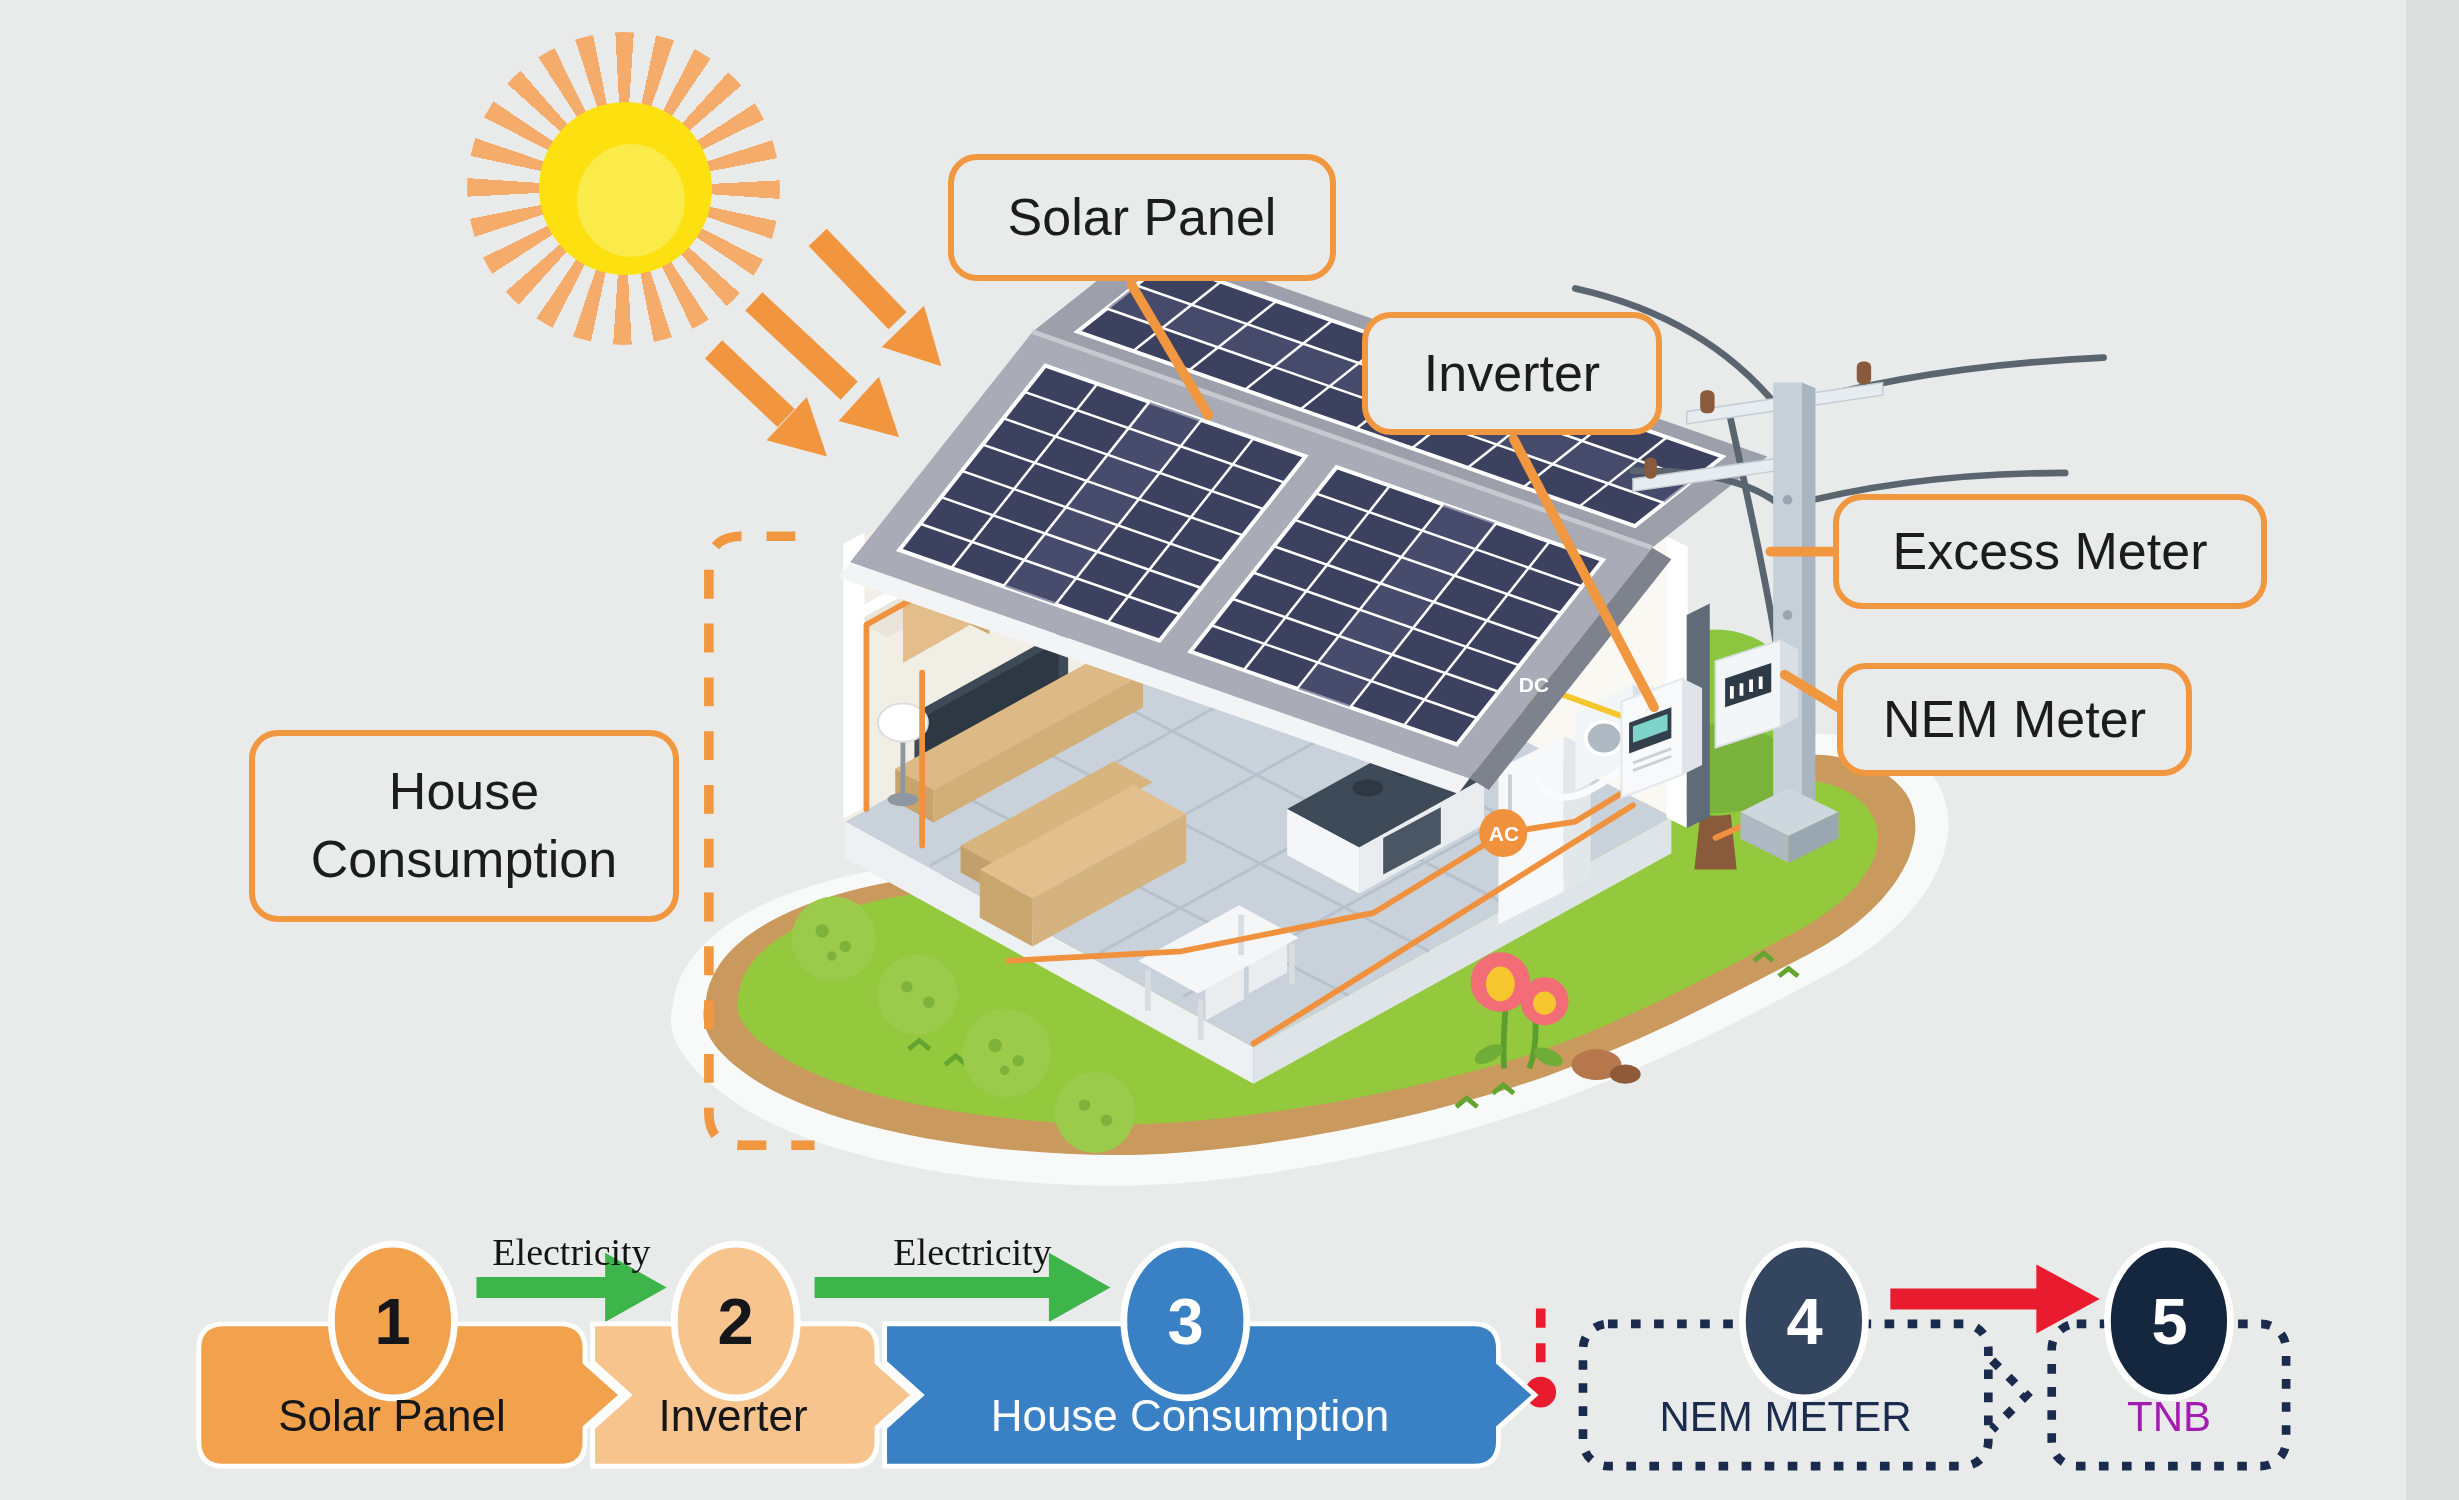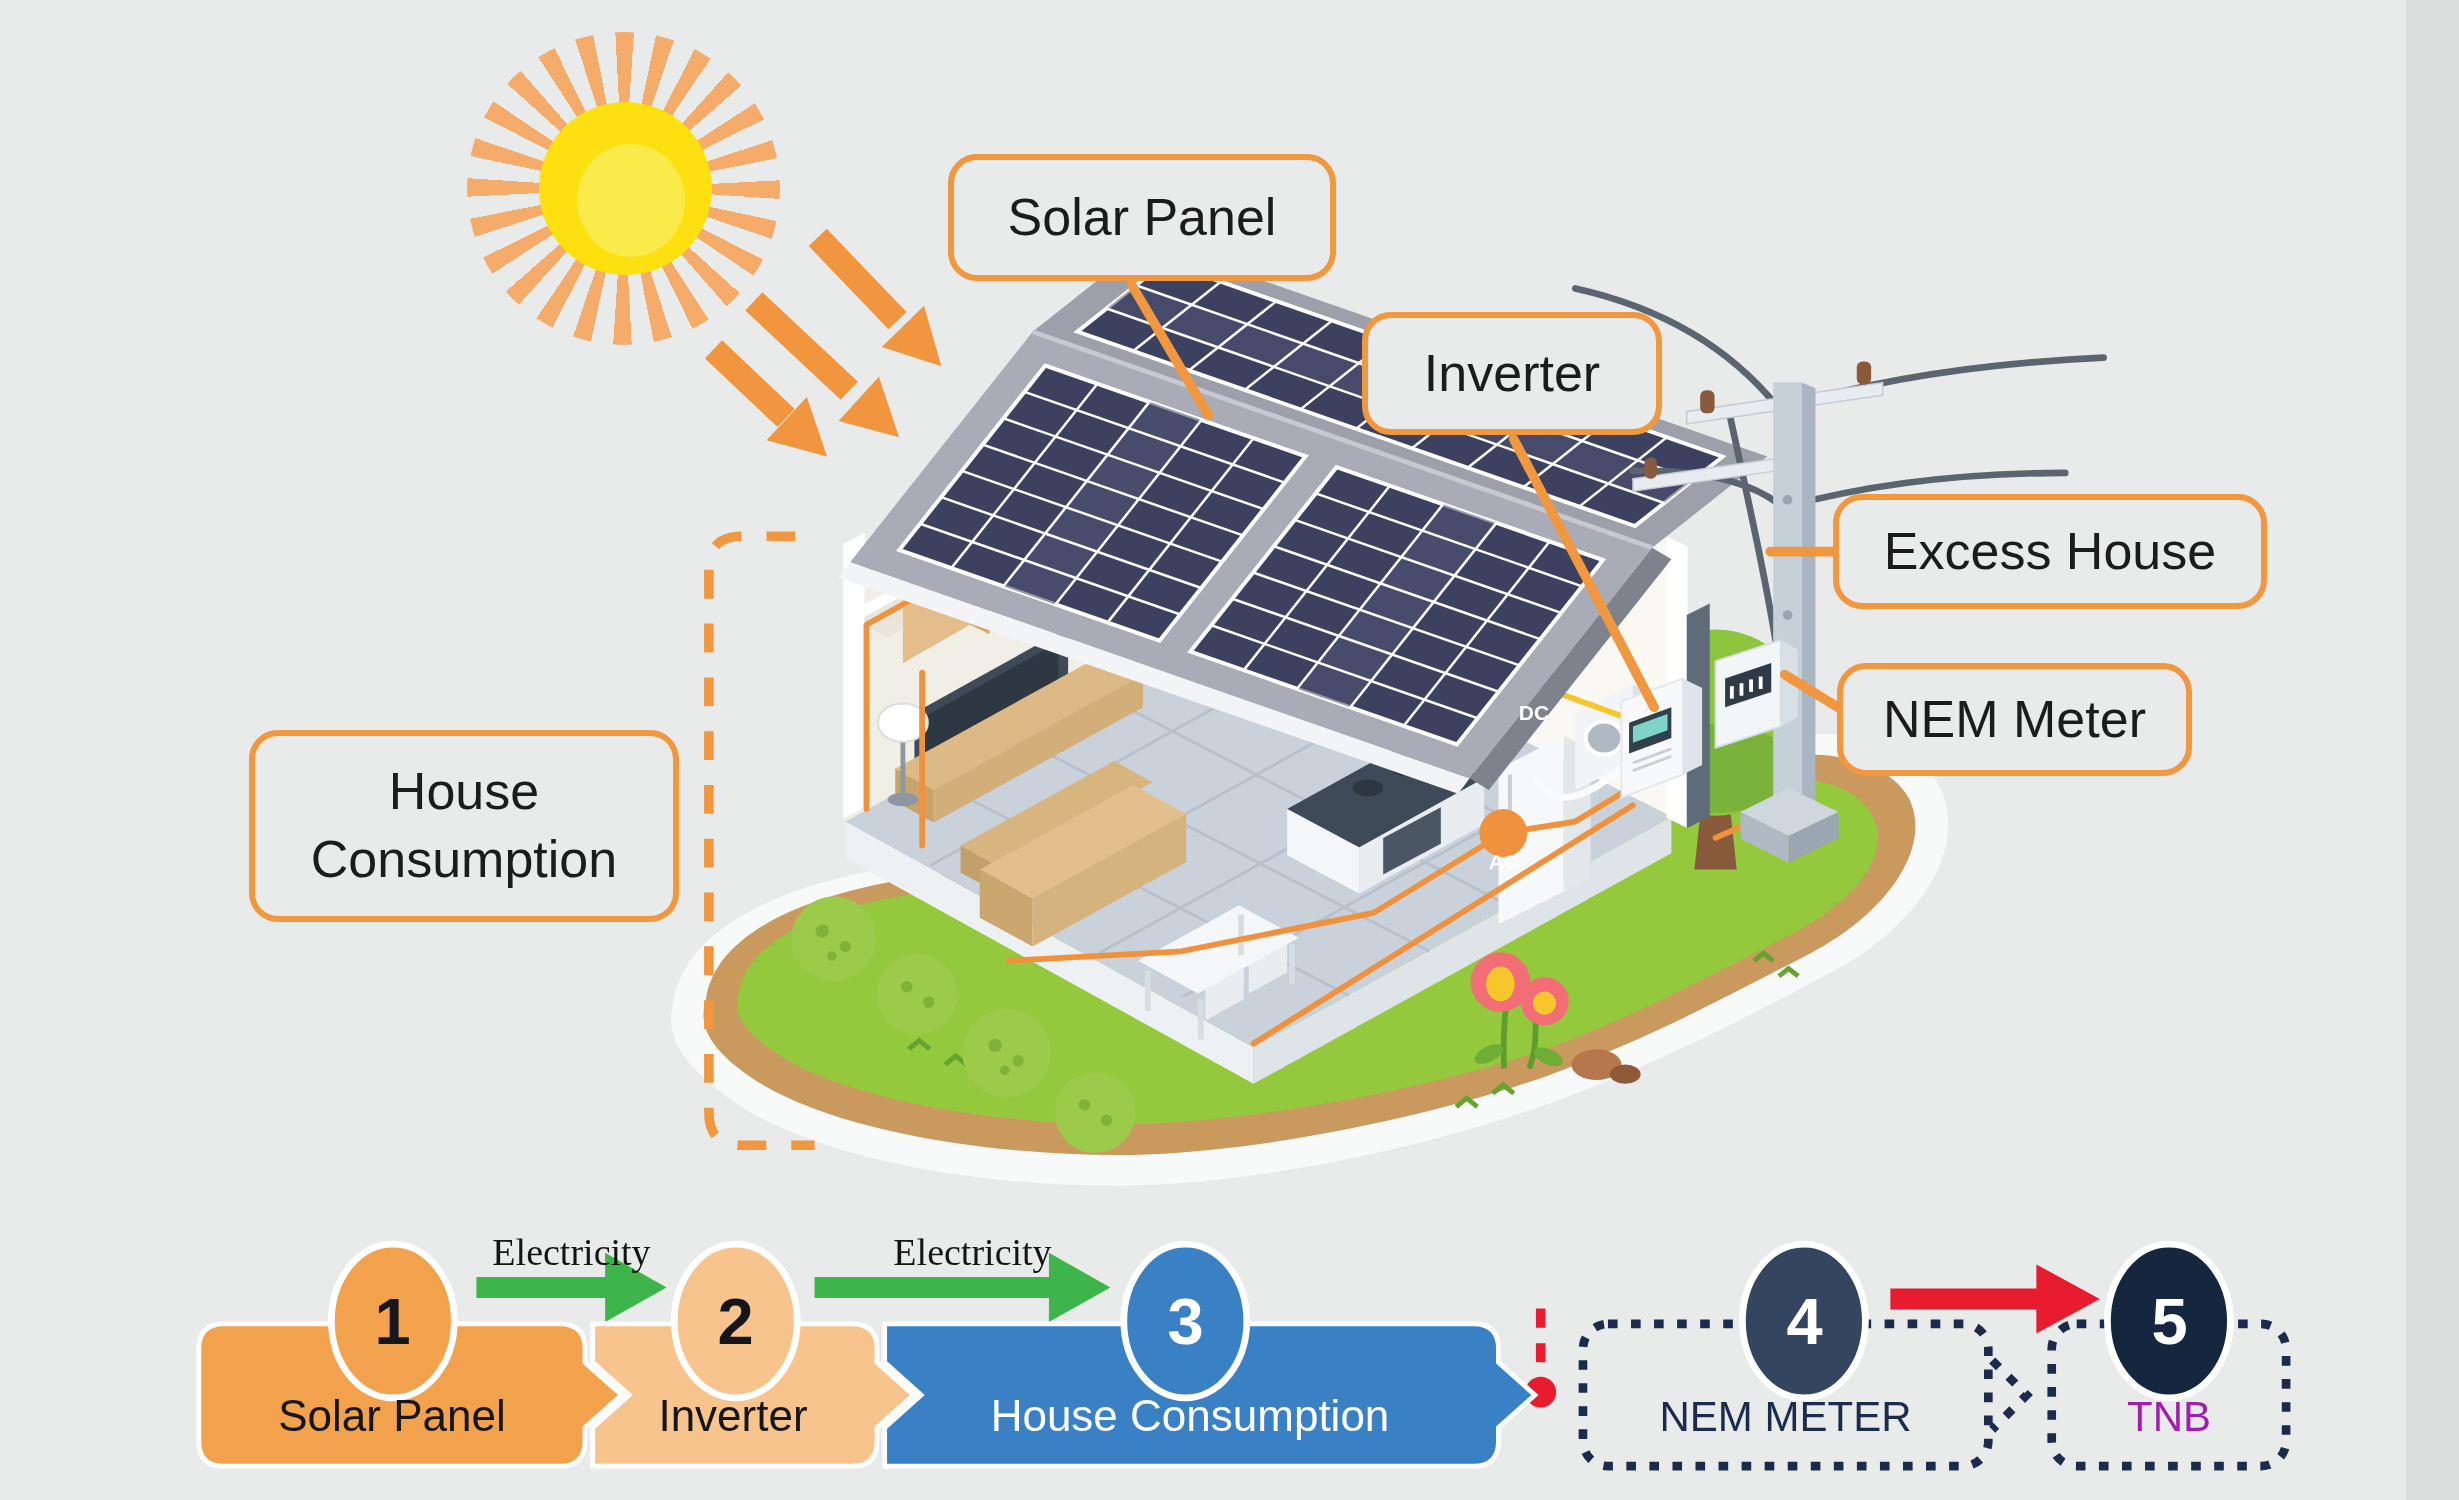--- a/index.html
+++ b/index.html
@@ -17,21 +17,21 @@
   .sun-core{position:absolute;left:539px;top:102px;width:173px;height:173px;border-radius:50%;background:#FCE00F;}
   .sun-inner{position:absolute;left:577px;top:144px;width:108px;height:113px;border-radius:50%;background:#F9EC55;opacity:.85;}
   
   .callout{
     position:absolute;border:6.7px solid #F0973F;border-radius:29px;background:#E9EBEB;
     display:flex;align-items:center;justify-content:center;text-align:center;
     color:#1C1C1C;font-size:52px;line-height:1.3;box-sizing:border-box;
   }
   
   .badge-text{position:absolute;width:50px;height:31px;display:flex;align-items:center;justify-content:center;
-    color:#fff;font-size:21px;font-weight:bold;margin-top:28px;}
+    color:#fff;font-size:21px;font-weight:bold;}
   
   .flow-arrow-label{position:absolute;width:269px;text-align:center;font-size:38px;color:#141414;font-family:Liberation Serif, serif;}
   .excess-box{
     position:absolute;left:1308px;top:1245px;width:409px;height:60px;border-radius:30px;background:#E81C2E;
     display:flex;align-items:center;justify-content:center;color:#fff;font-size:37px;font-weight:bold;
   }
   .step-label{
     position:absolute;height:142px;display:flex;align-items:flex-end;justify-content:center;
     padding-bottom:25px;font-size:44px;color:#15161A;box-sizing:border-box;
   }
@@ -375,21 +375,21 @@
     </g>
   </svg>
 
   <div class="callout" style="left:948px;top:154px;width:388px;height:127px;">
     <span>Solar Panel</span>
   </div>
   <div class="callout" style="left:1362px;top:312px;width:300px;height:123px;">
     <span>Inverter</span>
   </div>
   <div class="callout" style="left:1833px;top:494px;width:434px;height:115px;">
-    <span>Excess House</span>
+    <span>Excess Meter</span>
   </div>
   <div class="callout" style="left:1837px;top:663px;width:355px;height:113px;">
     <span>NEM Meter</span>
   </div>
   <div class="callout" style="left:249px;top:730px;width:430px;height:192px;padding:0 29px;">
     <span>House Consumption</span>
   </div>
 
   <div class="badge-text" style="left:1509px;top:669px;">DC</div>
   <div class="badge-text" style="left:1479px;top:818px;">AC</div>

